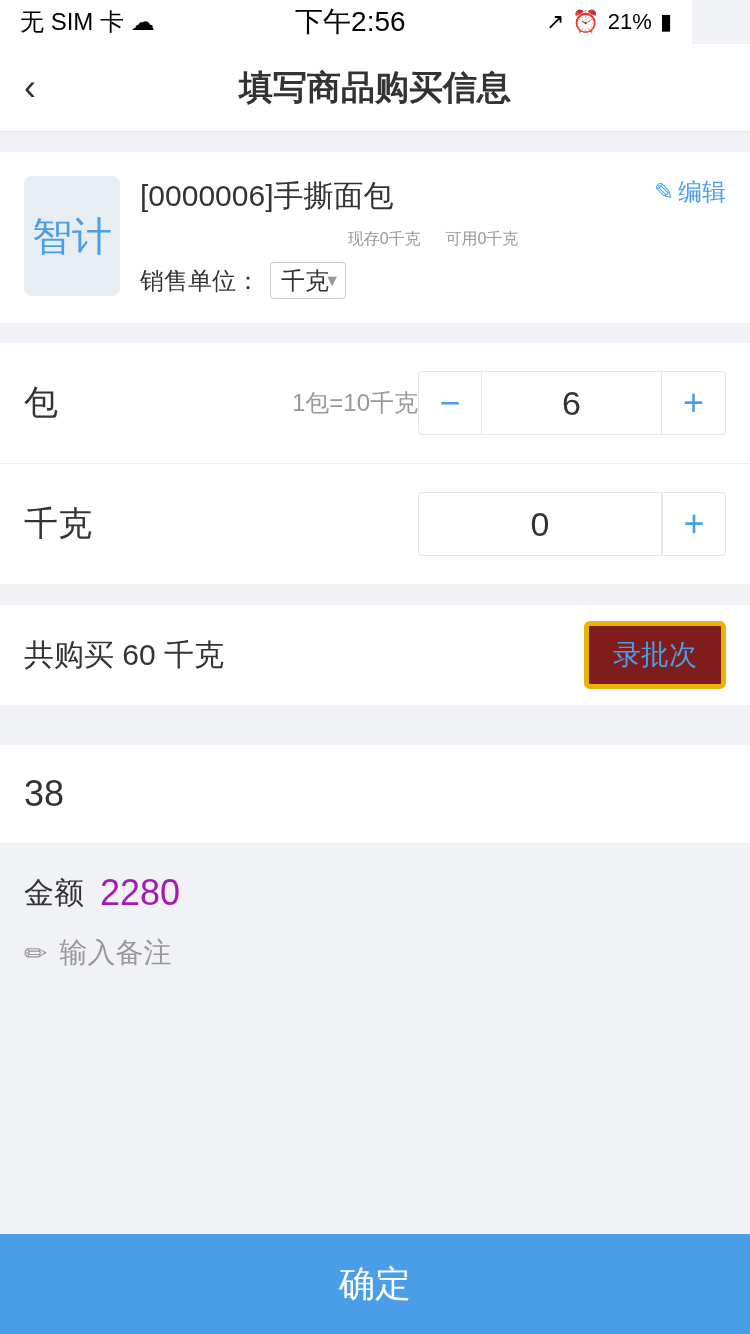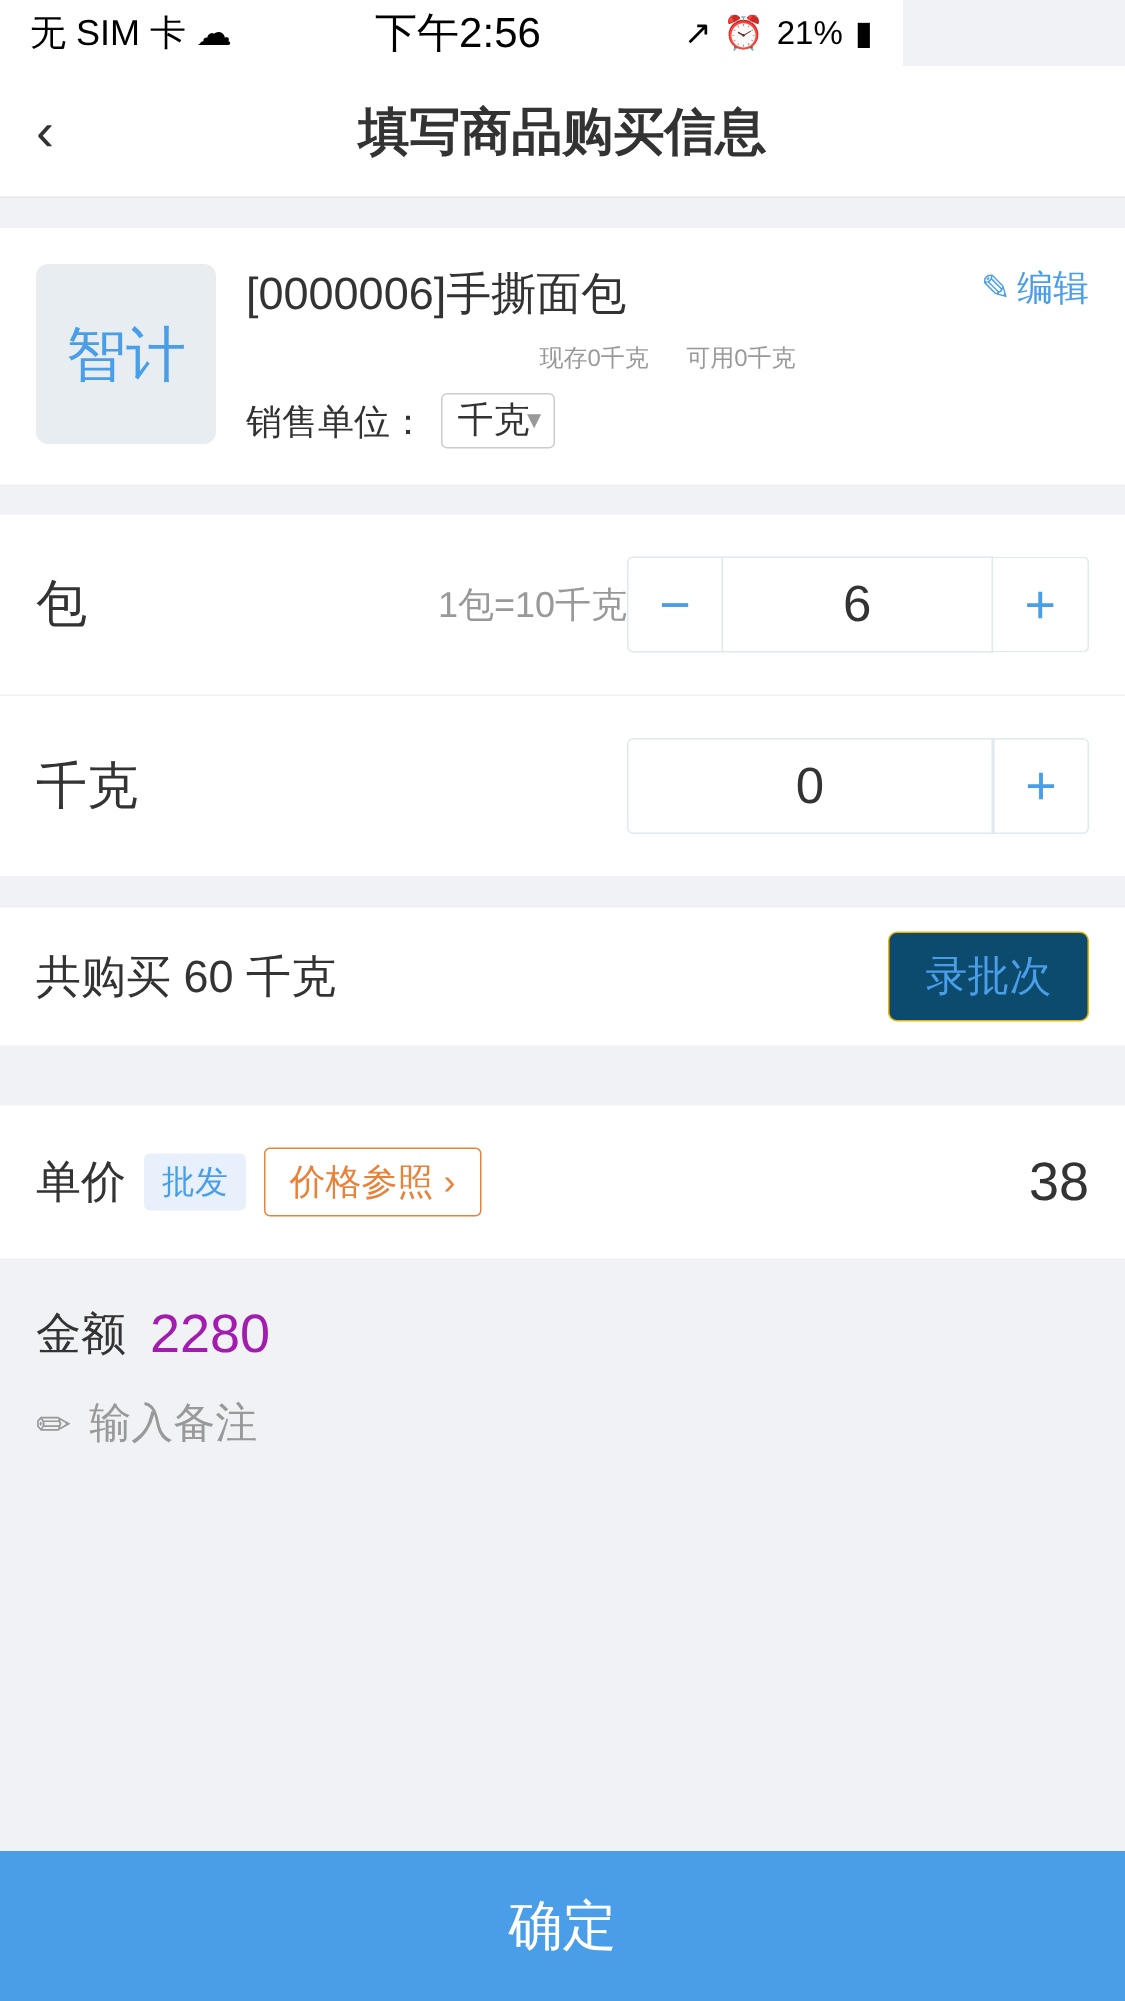--- a/index.html
+++ b/index.html
@@ -7,21 +7,21 @@
     body {
       width: 750px;
       min-height: 1334px;
       font-family: -apple-system, "PingFang SC", "Helvetica Neue", sans-serif;
       background: #f0f2f5;
       position: relative;
     }
 
     
     .status-bar {
-      width: 602px;
+      width: 692px;
       height: 44px;
       background: #fff;
       display: flex;
       align-items: center;
       justify-content: space-between;
       padding: 0 20px;
       font-size: 24px;
       color: #000;
     }
     .status-left { display: flex; align-items: center; gap: 8px; font-size: 24px; }
@@ -55,21 +55,21 @@
     
     .product-section {
       background: #fff;
       padding: 24px 24px;
       display: flex;
       align-items: flex-start;
       gap: 20px;
       margin-top: 20px;
     }
     .product-image {
-      width: 120px;
+      width: 96px;
       height: 120px;
       background: #e8edf2;
       border-radius: 8px;
       display: flex;
       align-items: center;
       justify-content: center;
       flex-shrink: 0;
     }
     .product-info { flex: 1; }
     .product-name {
@@ -193,26 +193,26 @@
       padding: 16px 24px;
       display: flex;
       align-items: center;
       justify-content: space-between;
     }
     .summary-text {
       font-size: 30px;
       color: #333;
     }
     .batch-btn {
-      border: 1px solid #eab308;
+      border: 5px solid #eab308;
       border-radius: 6px;
       padding: 10px 24px;
       font-size: 28px;
       color: #4a9ee8;
-      background: #0c4a6e;
+      background: #7f1d1d;
       cursor: pointer;
     }
 
     
     .price-section {
       background: #fff;
       margin-top: 20px;
       padding: 28px 24px;
       border-bottom: 1px solid #f0f0f0;
     }
@@ -364,25 +364,20 @@
 
 <div class="summary-section">
   <span class="summary-text">共购买 60 千克</span>
   <button class="batch-btn">录批次</button>
 </div>
 
 <div style="height: 20px; background: #f0f2f5;"></div>
 
 <div class="price-section">
   <div class="price-row">
-    <div class="price-left">
-      <span class="price-label">单价</span>
-      <span class="price-tag-pifa">批发</span>
-      <button class="price-ref-btn">价格参照 ›</button>
-    </div>
     <span class="price-value">38</span>
   </div>
 </div>
 
 <div style="background: #f0f2f5; padding: 28px 24px 20px;">
   <div class="amount-row">
     <span class="amount-label">金额</span>
     <span class="amount-value">2280</span>
   </div>
   <div class="remark-row">

